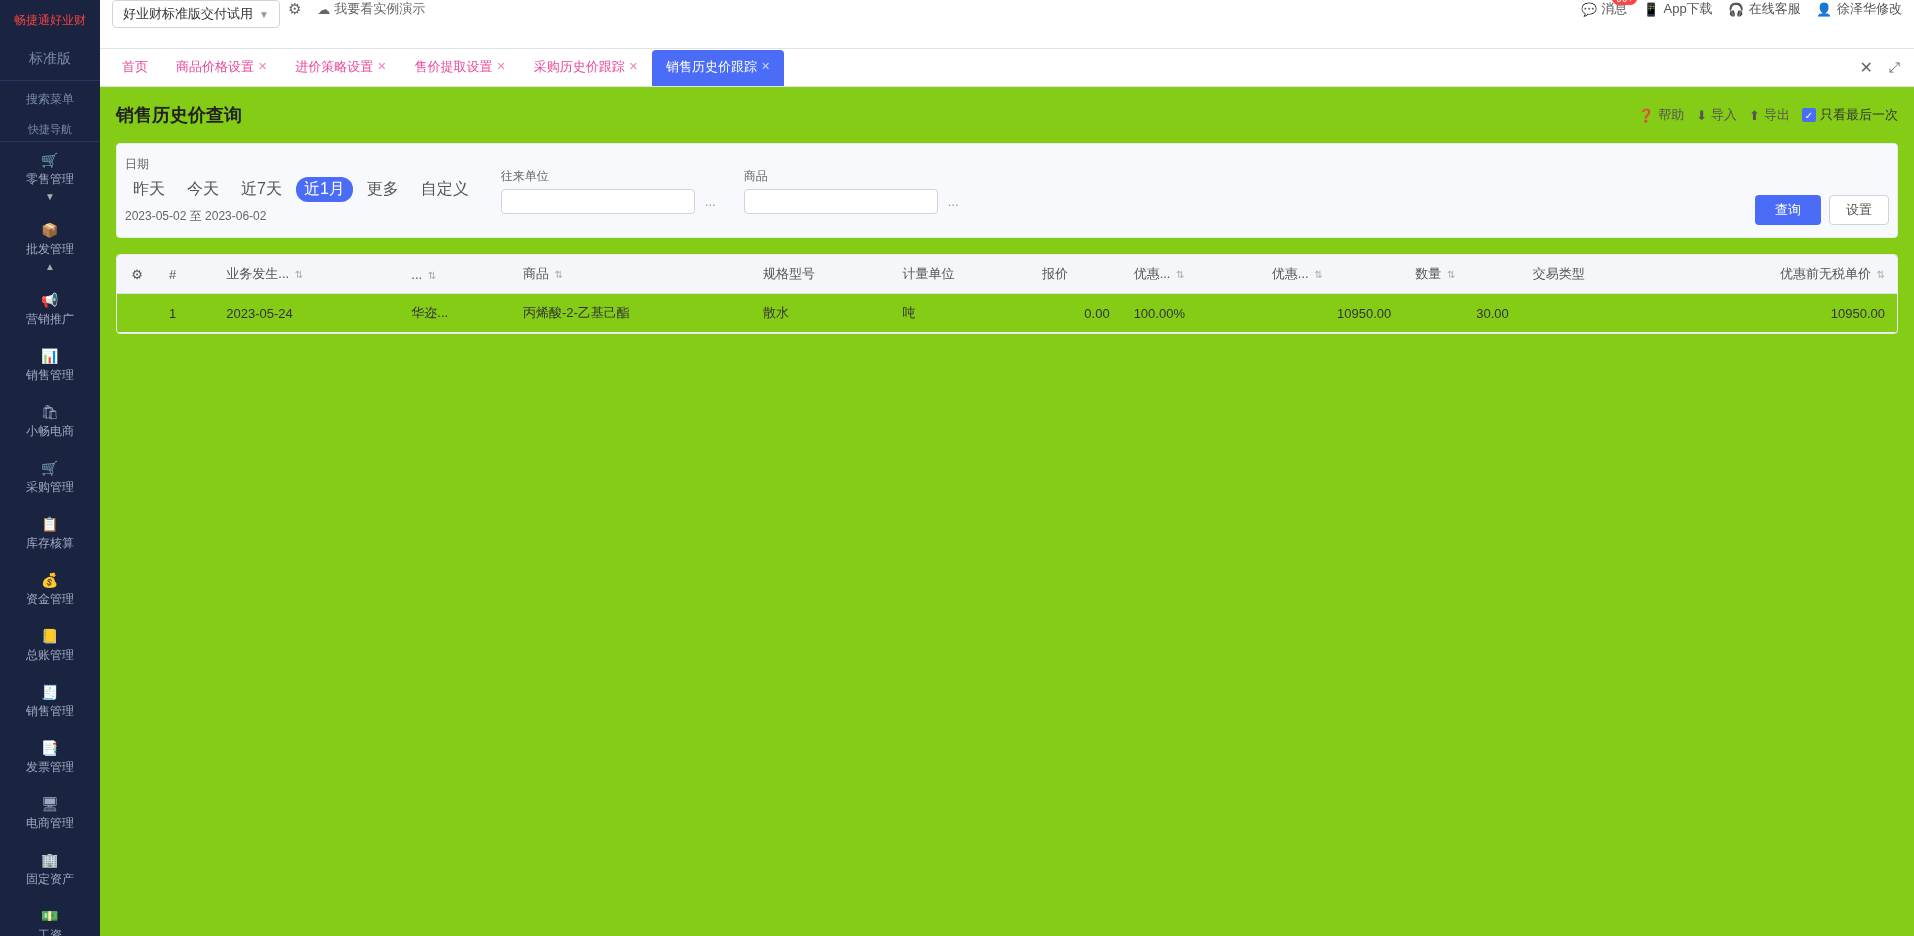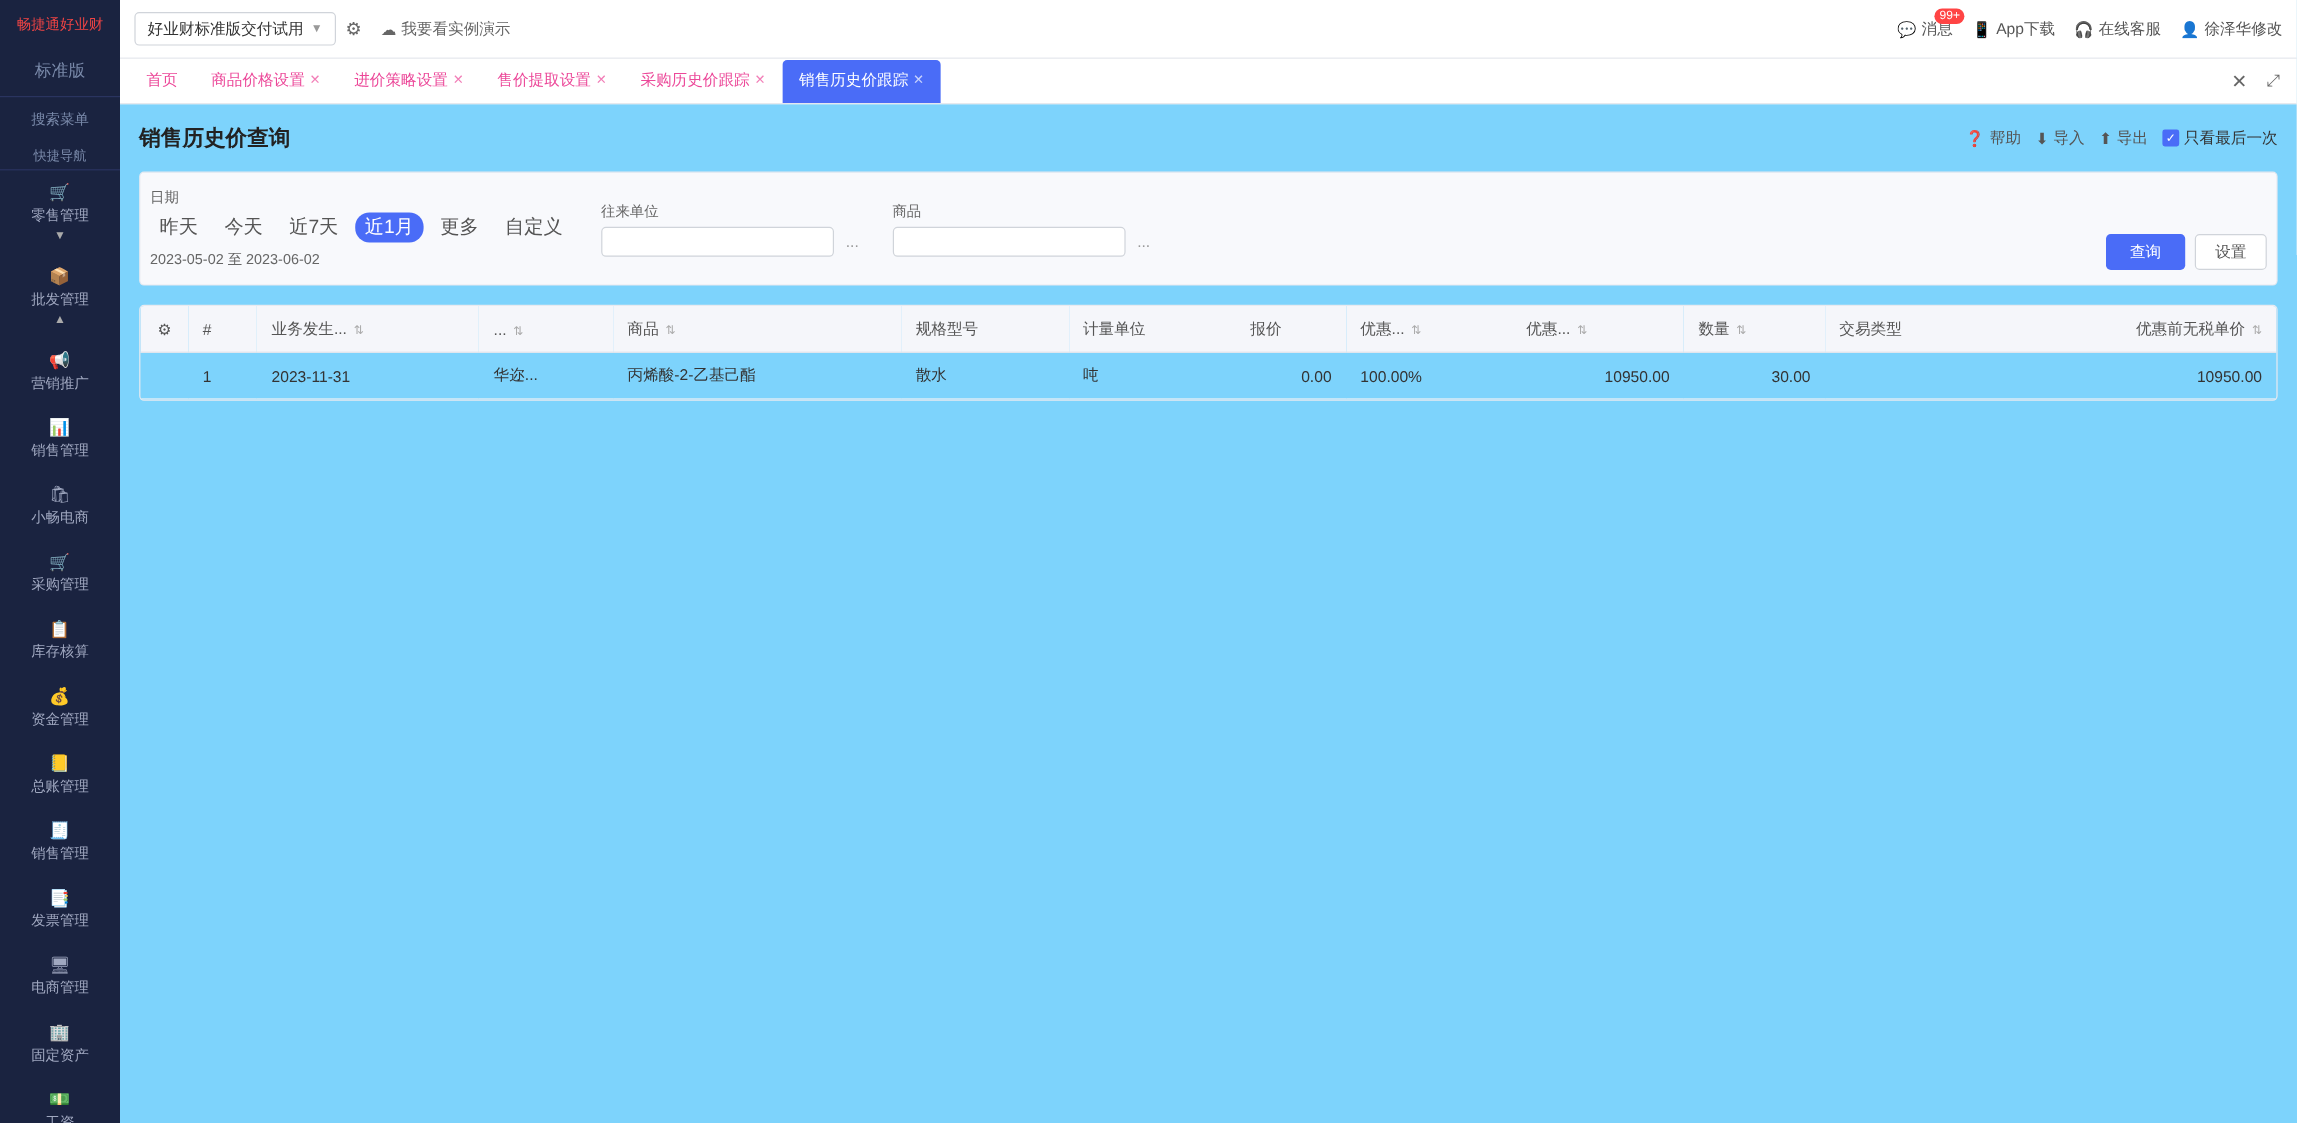--- a/index.html
+++ b/index.html
@@ -69,21 +69,21 @@
       flex-direction: column;
       height: 100%;
       overflow: hidden;
     }
 
     
     .topbar {
       background: #fff;
       border-bottom: 1px solid #e0e4ea;
       display: flex;
-      align-items: center;
+      align-items: flex-start;
       padding: 0 12px;
       height: 49px;
       gap: 8px;
     }
     .topbar-selector {
       display: flex;
       align-items: center;
       border: 1px solid #d0d4da;
       border-radius: 4px;
       padding: 4px 10px;
@@ -182,21 +182,21 @@
     .tabs-expand-btn {
       font-size: 14px;
       cursor: pointer;
       color: #666;
       padding: 2px 6px;
     }
 
     
     .content {
       flex: 1;
-      background: #7dd3fc;
+      background: #84cc16;
       overflow: auto;
       padding: 16px;
     }
 
     
     .page-header {
       display: flex;
       align-items: center;
       justify-content: space-between;
       margin-bottom: 16px;
@@ -608,21 +608,21 @@
             <th style="text-align:right;">
               <span>优惠前无税单价</span>
               <span class="sort-icon">⇅</span>
             </th>
           </tr>
         </thead>
         <tbody>
           <tr>
             <td class="gear-col"></td>
             <td>1</td>
-            <td>2023-11-31</td>
+            <td>2023-05-24</td>
             <td>华迩...</td>
             <td>丙烯酸-2-乙基己酯</td>
             <td>散水</td>
             <td>吨</td>
             <td class="col-right">0.00</td>
             <td>100.00%</td>
             <td class="col-right">10950.00</td>
             <td class="col-right">30.00</td>
             <td></td>
             <td class="col-right">10950.00</td>

